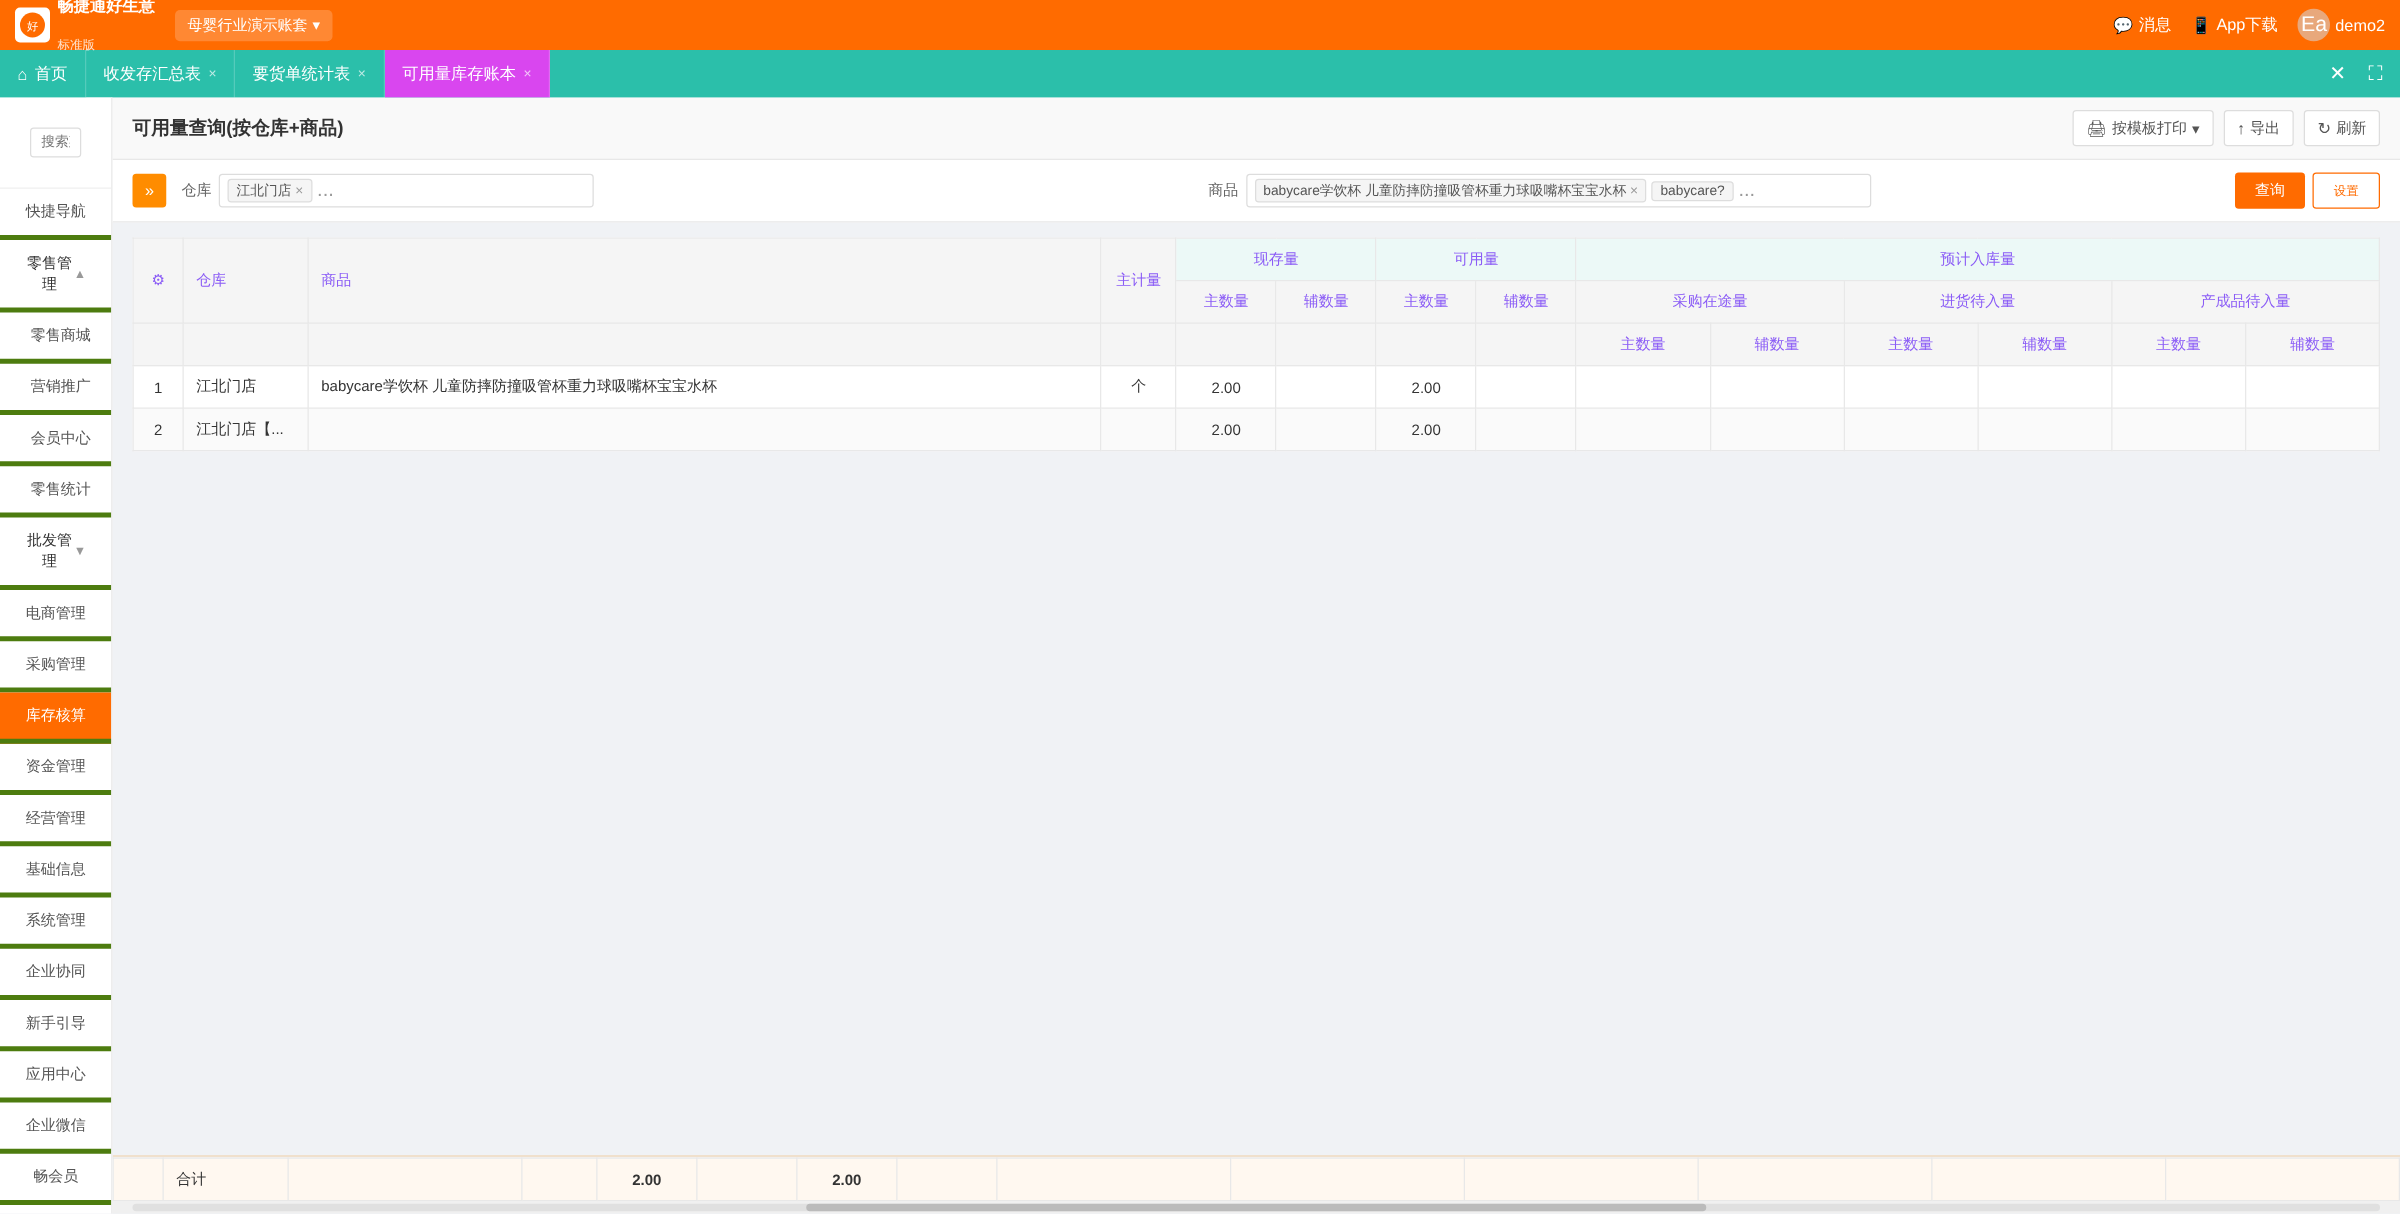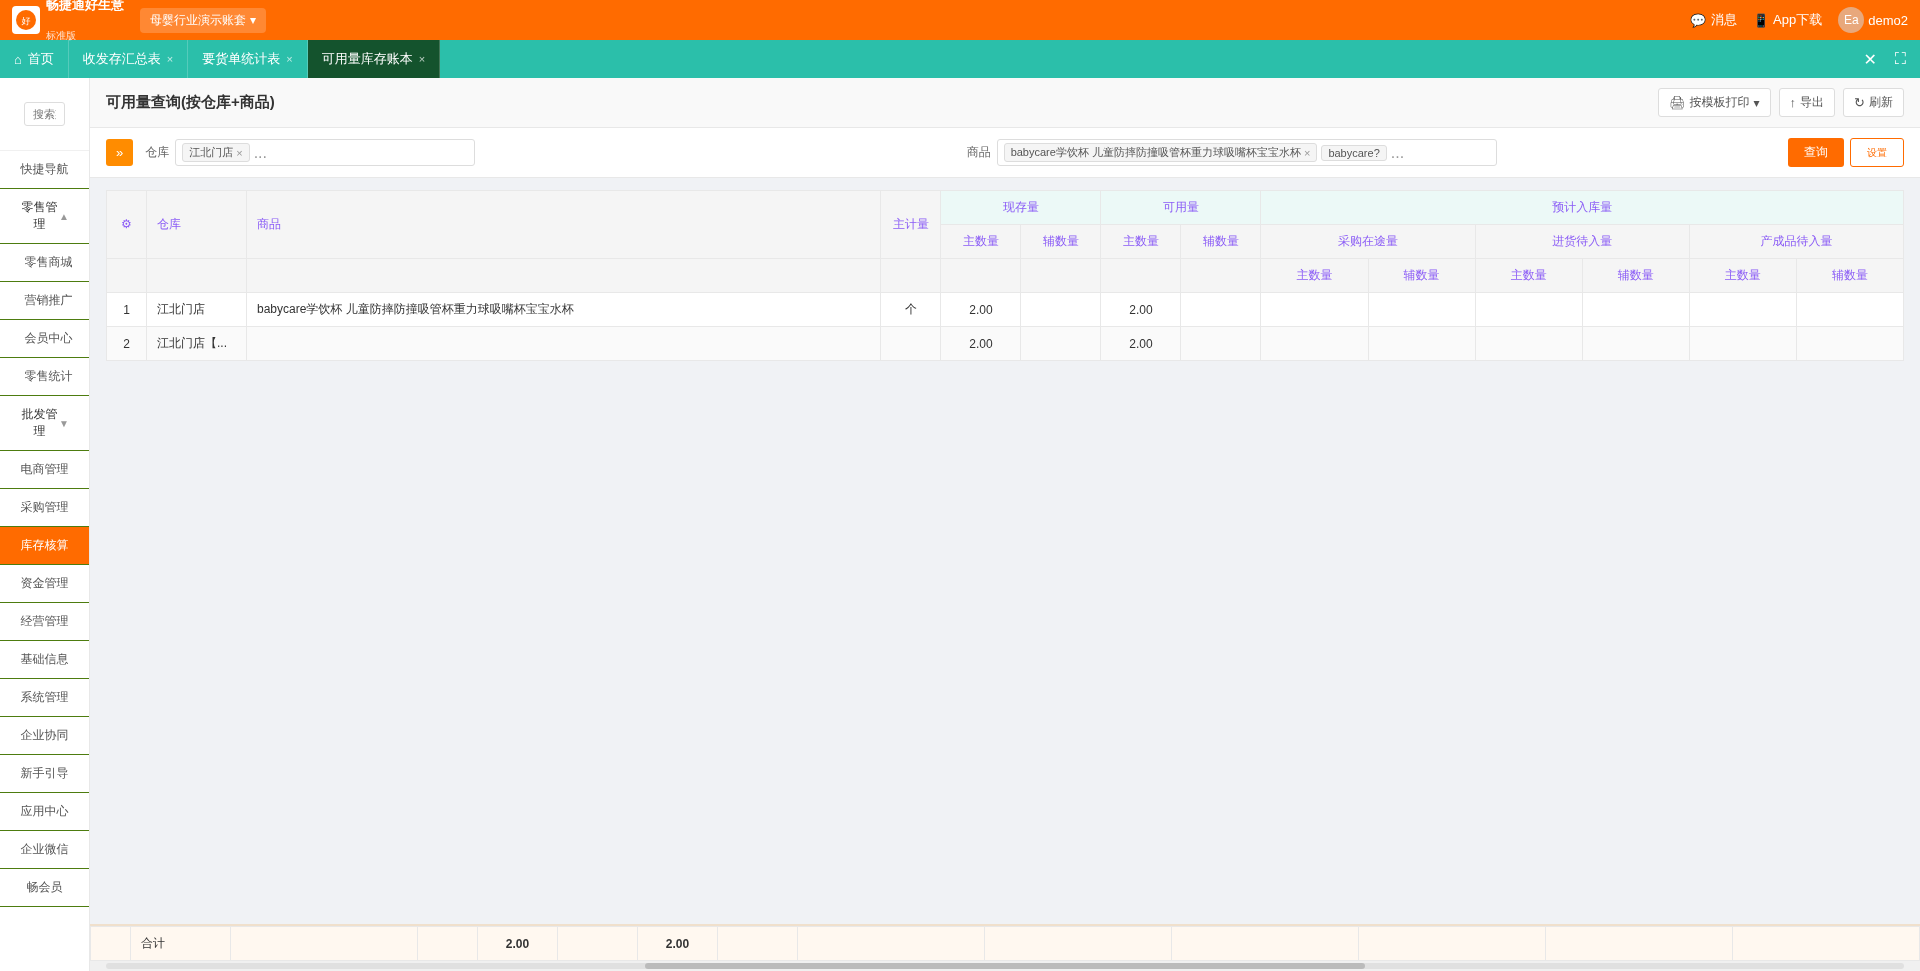--- a/index.html
+++ b/index.html
@@ -20,36 +20,36 @@
     .logo-icon svg { width: 22px; height: 22px; }
     .logo-text { color: #fff; font-size: 13px; font-weight: bold; line-height: 1.2; }
     .logo-sub { color: rgba(255,255,255,0.8); font-size: 10px; margin-top: 16px; }
     .industry-selector {
       display: flex; align-items: center; gap: 4px;
       background: rgba(255,255,255,0.2); border-radius: 4px;
       padding: 4px 10px; color: #fff; cursor: pointer; margin-left: 8px;
     }
     .top-bar-right { display: flex; align-items: center; gap: 16px; color: #fff; font-size: 13px; }
     .top-right-item { display: flex; align-items: center; gap: 4px; cursor: pointer; }
-    .avatar { width: 26px; height: 26px; border-radius: 50%; background: #e8a87c; display: flex; align-items: center; justify-content: center; color: #fff; font-size: 12px; }
+    .avatar { width: 26px; height: 26px; border-radius: 50%; background: #e8a87c; display: flex; align-items: center; justify-content: center; color: #fff; font-size: 17px; }
 
     
     .nav-tabs {
       height: 38px;
       background: #2bbfaa;
       display: flex;
       align-items: stretch;
     }
     .nav-tab {
       display: flex; align-items: center; padding: 0 14px; cursor: pointer;
       color: #fff; font-size: 13px; gap: 6px; white-space: nowrap;
       border-right: 1px solid rgba(255,255,255,0.2);
     }
     .nav-tab.home { background: #2bbfaa; }
-    .nav-tab.active { background: #14532d; }
+    .nav-tab.active { background: #d946ef; }
     .nav-tab .close-x { color: rgba(255,255,255,0.7); font-size: 11px; cursor: pointer; }
     .nav-tabs-right { margin-left: auto; display: flex; align-items: center; padding-right: 8px; gap: 6px; }
     .nav-tabs-right .icon-btn { color: #fff; cursor: pointer; font-size: 16px; padding: 2px 6px; }
 
     
     .main-layout { display: flex; height: calc(971px - 78px); }
 
     
     .sidebar {
       width: 90px; background: #fff; border-right: 1px solid #e8e8e8;
@@ -57,21 +57,21 @@
     }
     .sidebar-search {
       padding: 24px; border-bottom: 1px solid #f0f0f0;
     }
     .sidebar-search-input {
       width: 100%; padding: 5px 8px; border: 1px solid #ddd; border-radius: 3px;
       font-size: 11px; color: #666;
     }
     .sidebar-nav-item {
       padding: 10px 8px; text-align: center; cursor: pointer;
-      font-size: 12px; color: #555; border-bottom: 1px solid #4d7c0f;
+      font-size: 12px; color: #555; border-bottom: 4px solid #4d7c0f;
     }
     .sidebar-nav-item.active { background: #ff6b00; color: #fff; }
     .sidebar-nav-item.section-header {
       display: flex; align-items: center; justify-content: space-between;
       color: #333; font-size: 12px; padding: 10px 20px;
     }
     .sidebar-nav-item.section-header .arrow { font-size: 10px; color: #999; }
 
     
     .content-area { flex: 1; display: flex; flex-direction: column; overflow: hidden; }

